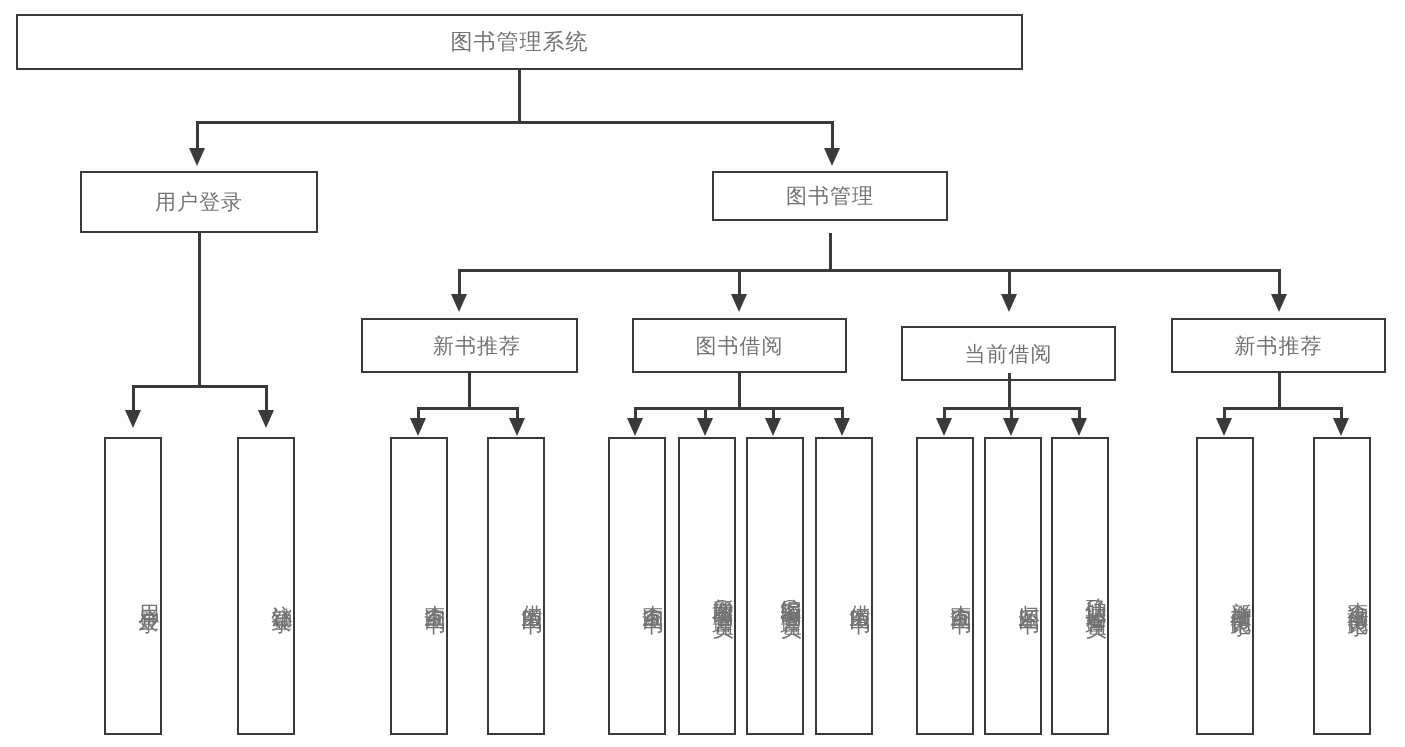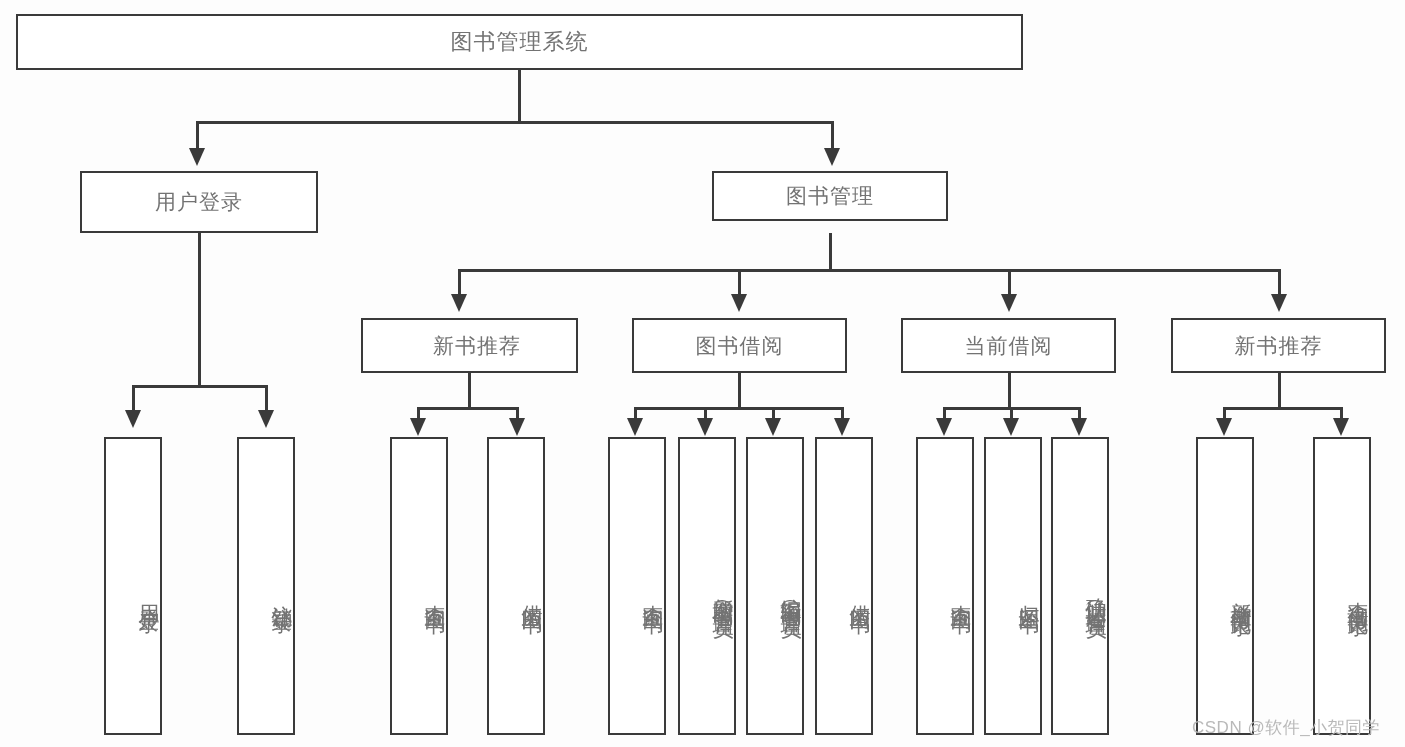--- a/index.html
+++ b/index.html
@@ -131,21 +131,21 @@
   <div class="arrow" style="left:1001px; top:294px;"></div>
   <div class="vline" style="left:1278px; top:269px; height:28px;"></div>
   <div class="arrow" style="left:1271px; top:294px;"></div>
 
   <div class="box horiz" style="left:361px; top:318px; width:217px; height:55px;padding-left:15px;">
     <span>新书推荐</span>
   </div>
   <div class="box horiz" style="left:632px; top:318px; width:215px; height:55px;">
     <span>图书借阅</span>
   </div>
-  <div class="box horiz" style="left:901px; top:318px; width:215px; height:55px;">
+  <div class="box horiz" style="left:901px; top:326px; width:215px; height:55px;">
     <span>当前借阅</span>
   </div>
   <div class="box horiz" style="left:1171px; top:318px; width:215px; height:55px;">
     <span>新书推荐</span>
   </div>
 
   <div class="vline" style="left:468px; top:373px; height:36px;"></div>
   <div class="hline" style="left:417px; top:407px; width:102px;"></div>
   <div class="vline" style="left:417px; top:407px; height:14px;"></div>
   <div class="arrow" style="left:410px; top:418px;"></div>
@@ -209,15 +209,14 @@
   <div class="vline" style="left:1340px; top:407px; height:14px;"></div>
   <div class="arrow" style="left:1333px; top:418px;"></div>
 
   <div class="box vert" style="left:1196px; top:437px; width:58px; height:298px;">
     <span>新增借阅记录</span>
   </div>
   <div class="box vert" style="left:1313px; top:437px; width:58px; height:298px;">
     <span>查询借阅记录</span>
   </div>
 
-  <div class="watermark" style="left:1192px; top:716px;">CSDN @软件_小贺同学</div>
 
 </div>
 
 </body></html>

